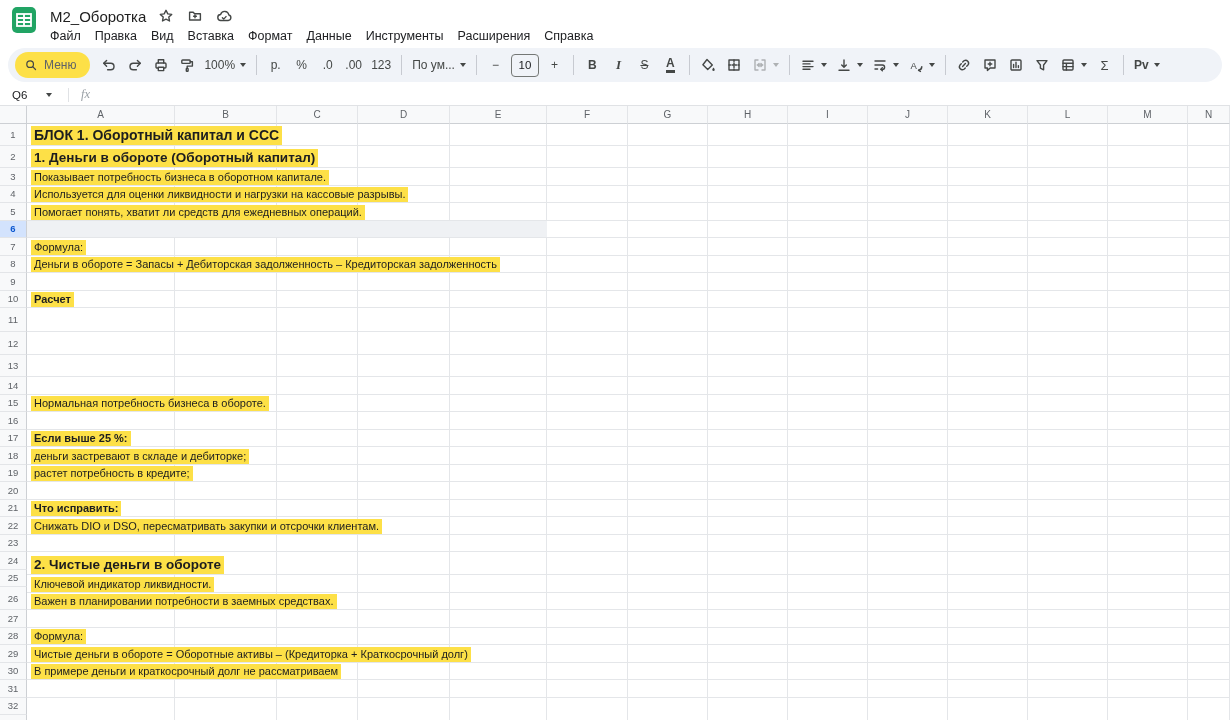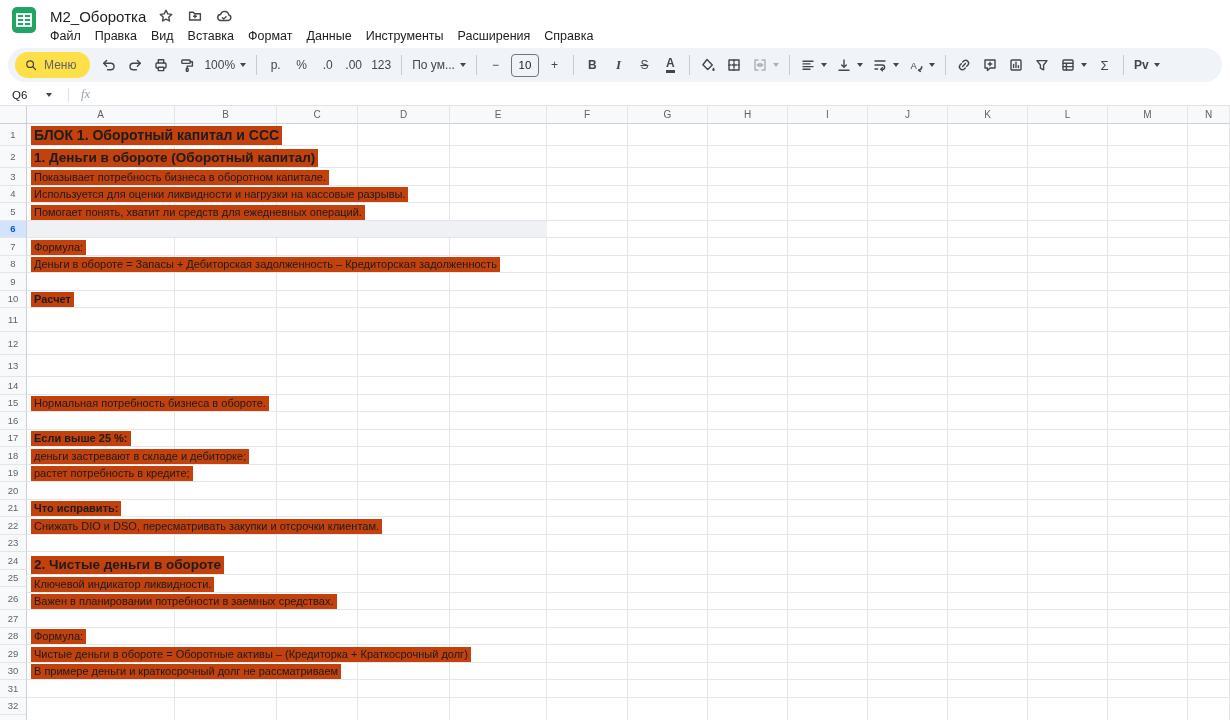--- a/index.html
+++ b/index.html
@@ -35,21 +35,21 @@
   .colheads{position:absolute;left:27px;top:0;height:18px;display:flex;z-index:5}
   .colhead{box-sizing:border-box;height:18px;border-right:1px solid #e3e5e8;border-bottom:1px solid #cdd0d4;background:#f8f9fa;font-size:10px;color:#5f6368;display:flex;align-items:center;justify-content:center;flex:none}
   .rowheads{position:absolute;left:0;top:18px;width:27px;z-index:5}
   .rowhead{box-sizing:border-box;width:27px;border-right:1px solid #cdd0d4;border-bottom:1px solid #e3e5e8;background:#f8f9fa;font-size:9.5px;color:#5f6368;display:flex;align-items:center;justify-content:center}
   .rowhead.sel{background:#d3e3fd;color:#0b57d0;font-weight:700}
   .grid{position:absolute;left:27px;top:18px;width:1203px;height:612px}
   .vl{position:absolute;top:0;bottom:0;width:1px;background:#e4e6e9;z-index:0}
   .rowfill{position:absolute;background:#eff1f4;z-index:0}
   .rows{position:relative;z-index:1}
   .grow{box-sizing:border-box;border-bottom:1px solid #e4e6e9;display:flex;align-items:flex-end;padding-left:4px}
-  .ct{background:#c2410c;padding:0 3px;white-space:nowrap;font-size:11px;color:#1c1d1f;line-height:15px}
+  .ct{background:#fde047;padding:0 3px;white-space:nowrap;font-size:11px;color:#1c1d1f;line-height:15px}
   .s-h1{font-size:14px;font-weight:700;line-height:19px}
   .s-h2{font-size:13.5px;font-weight:700;line-height:18px}
   .s-bold{font-weight:700}
   .gtable{position:absolute;z-index:3}
 </style>
 </head>
 <body>
 
 <div class="topbar">
   <span style="display:flex">

